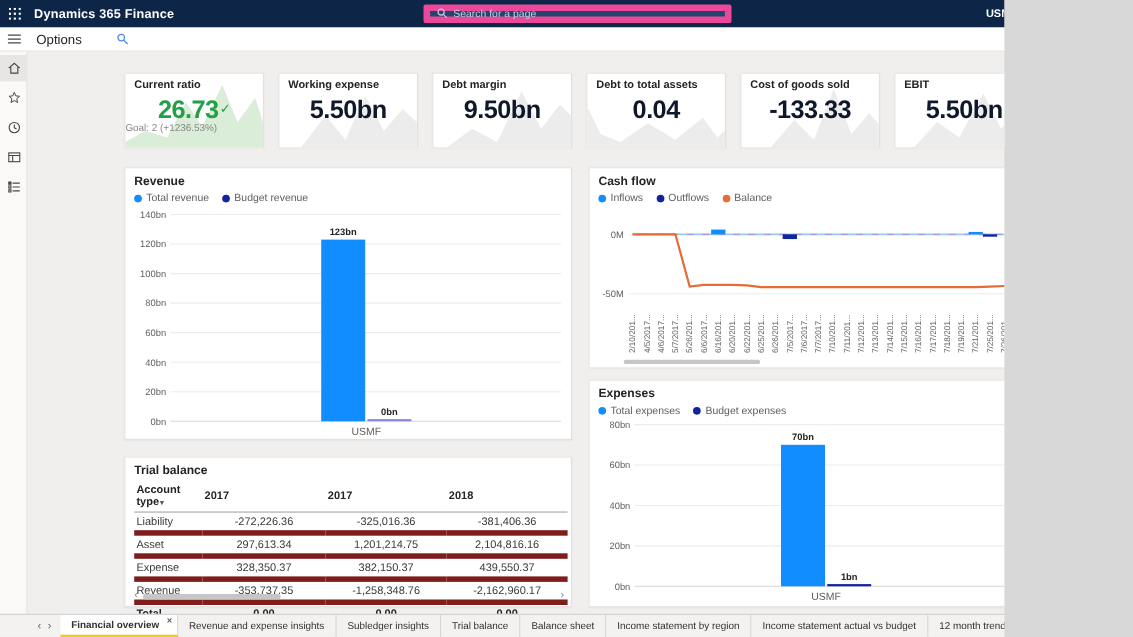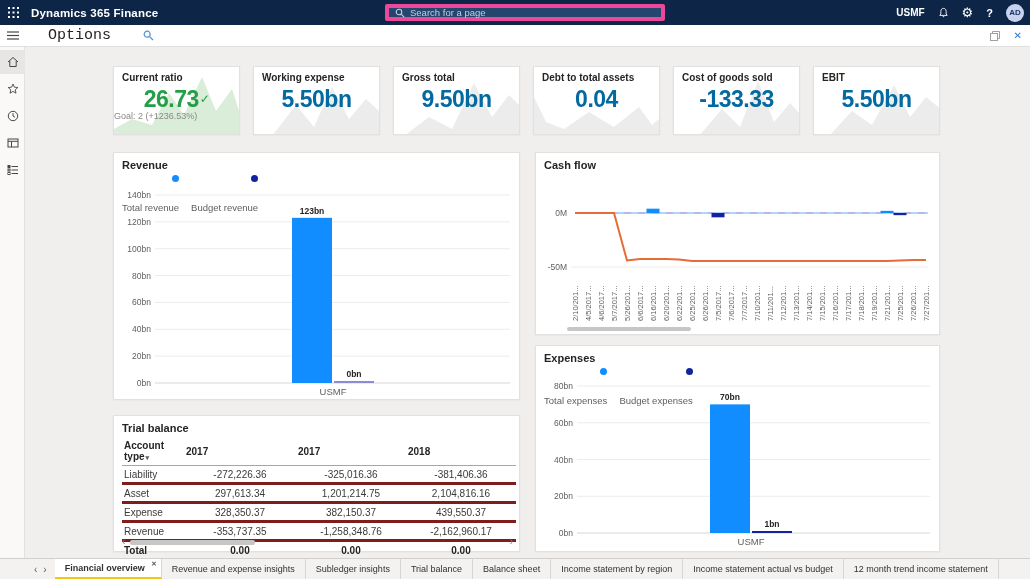--- a/index.html
+++ b/index.html
@@ -1,30 +1,30 @@
 <!DOCTYPE html>
 <html><head>
 <meta charset="utf-8">
 <style>
   * { margin:0; padding:0; box-sizing:border-box; }
   html,body { background:#d8d8d8; }
   .app {
-    position:relative; width:1030px; height:579px; overflow:hidden;
+    position:relative; width:913px; height:579px; overflow:hidden;
     background:#f0efee; font-family:"Liberation Sans", sans-serif; color:#252423;
   }
   
   .topbar {
     position:absolute; top:0; left:0; width:1030px; height:25px;
     background:#0d2547; display:flex; align-items:center; color:#fff;
   }
   .waffle { width:26px; display:flex; justify-content:center; cursor:pointer; }
   .app-title { font-size:11.5px; font-weight:bold; margin-left:5px; letter-spacing:.2px; }
   .top-search {
     position:absolute; left:385px; top:4px; width:280px; height:17px;
-    background:#24466e; border:4px solid #ec4899; border-radius:2px;
+    background:#24466e; border:6px solid #ec4899; border-radius:2px;
     display:flex; align-items:center; padding:0 6px; gap:5px;
   }
   .top-search input {
     background:transparent; border:none; outline:none; color:#e4ebf3;
     font-size:9.5px; width:100%; font-family:"Liberation Sans", sans-serif;
   }
   .top-search input::placeholder { color:#c2cfdf; }
   .top-right { position:absolute; right:6px; top:0; height:25px; display:flex; align-items:center; gap:13px; }
   .company { font-size:10px; font-weight:bold; cursor:pointer; }
   .top-ico { display:flex; align-items:center; cursor:pointer; }
@@ -33,58 +33,58 @@
   .avatar {
     width:18px; height:18px; border-radius:50%; background:#c7d3ee; color:#15305f;
     font-size:8px; font-weight:bold; display:flex; align-items:center; justify-content:center; cursor:pointer;
   }
   
   .optionsbar {
     position:absolute; top:25px; left:0; width:1030px; height:22px; background:#fff;
     border-bottom:1px solid #e3e1df; display:flex; align-items:center;
   }
   .hamburger { width:26px; display:flex; justify-content:center; cursor:pointer; }
-  .options-label { font-size:15px; color:#252423; margin-left:22px; cursor:pointer;font-family:Liberation Mono, monospace; }
+  .options-label { font-size:12px; color:#252423; margin-left:7px; cursor:pointer; }
   .opt-search { margin-left:32px; cursor:pointer; display:flex; }
   .opt-right { position:absolute; right:8px; display:flex; align-items:center; gap:14px; }
   .restore { cursor:pointer; display:flex; }
   .close-x { color:#2b7cd3; font-size:10px; cursor:pointer; }
   
   .sidebar {
     position:absolute; top:47px; left:0; width:25px; height:511px;
     background:#faf9f8; border-right:1px solid #e3e1df;
   }
   .side-item { width:25px; height:24px; display:flex; align-items:center; justify-content:center; cursor:pointer; margin-top:3px; }
   .side-item.active { background:#e8e6e4; }
   
   .card {
     position:absolute; background:#fff; border:1px solid #e3e1df;
     box-shadow:0 .5px 1.5px rgba(0,0,0,.07);
   }
   .card h3 { font-size:11px; font-weight:bold; color:#252423; margin:6px 0 0 8px; }
   .legend { display:flex; gap:12px; margin:4px 0 0 8px; }
-  .legend-item { display:flex; align-items:flex-end; gap:20px; font-size:9.5px; color:#605e5c;flex-direction:column; }
+  .legend-item { display:flex; align-items:center; gap:4px; font-size:9.5px; color:#605e5c; }
   .legend-dot { width:7px; height:7px; border-radius:50%; }
   .chart-svg { position:absolute; left:7px; }
   svg text { font-family:"Liberation Sans", sans-serif; }
   
   .kpi {
     position:absolute; top:66px; width:127px; height:69px; background:#fff;
     border:1px solid #e3e1df; box-shadow:0 .5px 1.5px rgba(0,0,0,.07); overflow:hidden; cursor:pointer;
   }
   .kpi-spark { position:absolute; left:0; top:0; }
   .kpi-body { position:relative; }
   .kpi-title { font-size:10px; font-weight:bold; margin:5px 8px 0; white-space:nowrap; }
-  .kpi-value { font-size:23px; font-weight:bold; text-align:center; margin-top:3px; color:#0369a1; letter-spacing:-.5px; white-space:nowrap; }
+  .kpi-value { font-size:23px; font-weight:bold; text-align:center; margin-top:3px; color:#0f172a; letter-spacing:-.5px; white-space:nowrap; }
   .kpi-check { font-size:12px; font-weight:normal; vertical-align:4px; margin-left:1px; }
   .kpi-goal { font-size:9px; color:#8a8886; text-align:left; margin-top:-2px; }
   
   .tb-table { border-collapse:collapse; table-layout:fixed; width:391px; margin:4px 0 0 8px; font-size:10px; }
   .tb-table th { font-weight:bold; text-align:left; border-bottom:1px solid #a8a6a4; padding:2px 2px 3px; color:#252423; }
-  .tb-table td { padding:2.5px 2px; border-bottom:3px solid #7f1d1d; color:#3b3a39; }
+  .tb-table td { padding:2.5px 2px; border-bottom:5px solid #7f1d1d; color:#3b3a39; }
   .tb-table td.num { text-align:center; }
   .tb-table tr.total td { font-weight:bold; border-top:1px solid #c8c6c4; border-bottom:none; color:#252423; }
   .sort-caret { font-size:7px; color:#605e5c; margin-left:1px; }
   .tb-scroll { position:absolute; bottom:5px; left:8px; width:391px; height:8px; display:flex; align-items:center; }
   .tb-arrow { font-size:10px; color:#8a8886; line-height:8px; cursor:pointer; }
   .tb-thumb { width:125px; height:5px; background:#c8c6c4; border-radius:2px; margin-left:5px; cursor:pointer; }
   .tb-spacer { flex:1; }
   
   .tabbar {
     position:absolute; bottom:0; left:0; width:1030px; height:21px; background:#f3f2f1;
@@ -228,21 +228,21 @@
         <div class="kpi-body">
           <div class="kpi-title">Working expense</div>
           <div class="kpi-value" style="">5.50bn</div>
         </div>
       </div>
       <div class="kpi" style="left:393px;">
         <svg class="kpi-spark" width="127" height="69" viewBox="0 0 127 69" preserveAspectRatio="none">
           <polygon points="10,69 35,50 58,62 80,16 98,50 115,28 127,40 127,69" fill="#ececec"></polygon>
         </svg>
         <div class="kpi-body">
-          <div class="kpi-title">Gross total</div>
+          <div class="kpi-title">Debt margin</div>
           <div class="kpi-value" style="">9.50bn</div>
         </div>
       </div>
       <div class="kpi" style="left:533px;">
         <svg class="kpi-spark" width="127" height="69" viewBox="0 0 127 69" preserveAspectRatio="none">
           <polygon points="0,30 12,55 30,62 55,45 80,60 105,40 118,58 127,50 127,69 0,69" fill="#ececec"></polygon>
         </svg>
         <div class="kpi-body">
           <div class="kpi-title">Debt to total assets</div>
           <div class="kpi-value" style="">0.04</div>
@@ -300,20 +300,34 @@
         <rect x="171" y="28.82857142857145" width="40" height="165.17142857142855" fill="#118DFF"></rect>
         <text x="191" y="24.82857142857145" text-anchor="middle" font-size="8.5" font-weight="bold" fill="#252423">123bn</text>
         <rect x="213" y="192" width="40" height="2" fill="#8A8CD9"></rect>
         <text x="233" y="188" text-anchor="middle" font-size="8.5" font-weight="bold" fill="#252423">0bn</text>
         <text x="212" y="206" text-anchor="middle" font-size="9.5" fill="#605e5c">USMF</text>
       </svg>
   </section>
 
   <section class="card" style="left:535px; top:152px; width:405px; height:183px;">
     <h3>Cash flow</h3>
+    <div class="legend">
+        <span class="legend-item">
+          <span class="legend-dot" style="background:#118DFF"></span>
+          <span>Inflows</span>
+        </span>
+        <span class="legend-item">
+          <span class="legend-dot" style="background:#12239E"></span>
+          <span>Outflows</span>
+        </span>
+        <span class="legend-item">
+          <span class="legend-dot" style="background:#E66C37"></span>
+          <span>Balance</span>
+        </span>
+      </div>
     <svg class="chart-svg" id="cashflow-svg" style="top:34px;" width="391" height="147">
         <line x1="28" y1="80" x2="385" y2="80" stroke="#ececec"></line>
         <text x="24" y="29" text-anchor="end" font-size="8.5" fill="#605e5c">0M</text>
         <text x="24" y="83" text-anchor="end" font-size="8.5" fill="#605e5c">-50M</text>
         <line x1="32" y1="26" x2="385" y2="26" stroke="#93c9f7" stroke-width="1.5" stroke-dasharray="7 7"></line>
         <line x1="32" y1="26" x2="385" y2="26" stroke="#9fa2dd" stroke-width="1.5" stroke-dasharray="7 7" stroke-dashoffset="-7"></line>
         <rect x="103.5" y="21.68" width="13" height="4.32" fill="#118DFF"></rect>
         <rect x="337.5" y="23.84" width="13" height="2.16" fill="#118DFF"></rect>
         <rect x="168.5" y="26" width="13" height="4.32" fill="#12239E"></rect>
         <rect x="350.5" y="26" width="13" height="2.16" fill="#12239E"></rect>

